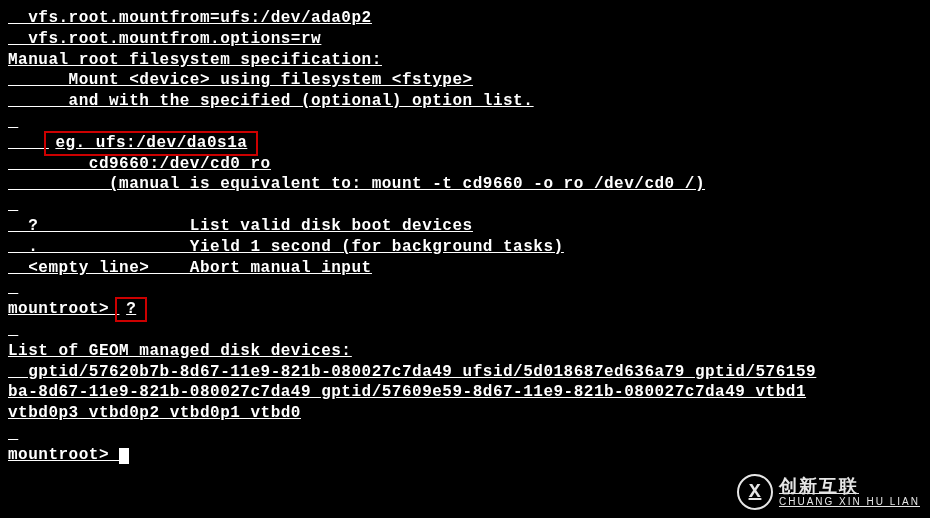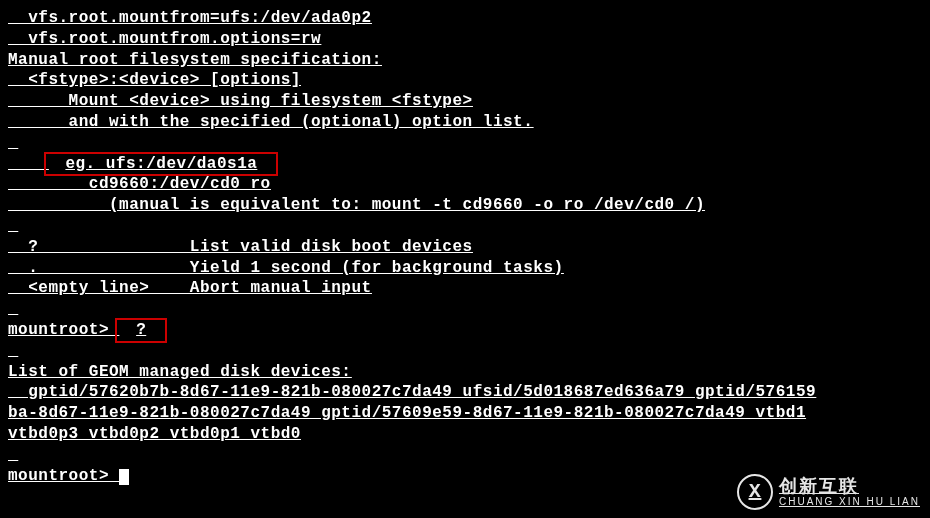--- a/index.html
+++ b/index.html
@@ -21,21 +21,21 @@
       padding: 8px 0 0 8px;
       font-weight: bold;
       letter-spacing: 0.5px;
     }
     .terminal-line {
       white-space: pre;
     }
     .highlight-box {
       border: 2px solid #cc0000;
       display: inline-block;
-      padding: 0 19px;
+      padding: 0 9px;
       margin: -2px -4px;
     }
     .inline-text {
       display: inline;
     }
     .logo-watermark {
       position: absolute;
       bottom: 8px;
       right: 10px;
       display: flex;
@@ -81,21 +81,20 @@
     }
   </style>
 </head>
 <body>
 
 <div class="terminal">
   <div class="terminal-line">  vfs.root.mountfrom=ufs:/dev/ada0p2</div>
   <div class="terminal-line">  vfs.root.mountfrom.options=rw</div>
   <div class="terminal-line"></div>
   <div class="terminal-line">Manual root filesystem specification:</div>
-  <div class="terminal-line">  &lt;fstype&gt;:&lt;device&gt; [options]</div>
   <div class="terminal-line">      Mount &lt;device&gt; using filesystem &lt;fstype&gt;</div>
   <div class="terminal-line">      and with the specified (optional) option list.</div>
   <div class="terminal-line">&nbsp;</div>
   <div class="terminal-line"><span class="inline-text">    </span><span class="highlight-box">eg. ufs:/dev/da0s1a</span></div>
   <div class="terminal-line">        cd9660:/dev/cd0 ro</div>
   <div class="terminal-line">          (manual is equivalent to: mount -t cd9660 -o ro /dev/cd0 /)</div>
   <div class="terminal-line">&nbsp;</div>
   <div class="terminal-line">  ?               List valid disk boot devices</div>
   <div class="terminal-line">  .               Yield 1 second (for background tasks)</div>
   <div class="terminal-line">  &lt;empty line&gt;    Abort manual input</div>

